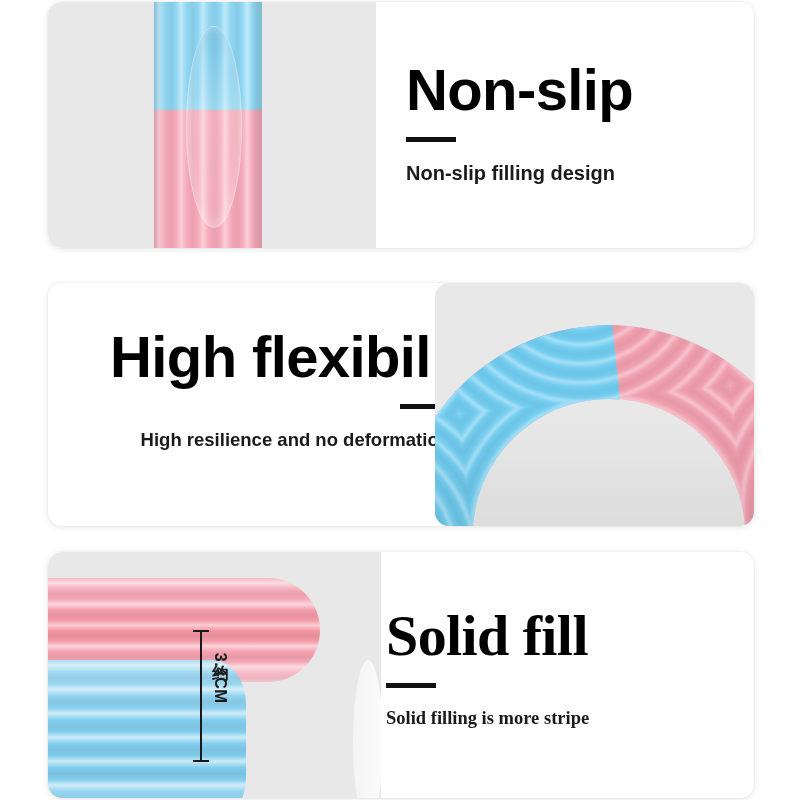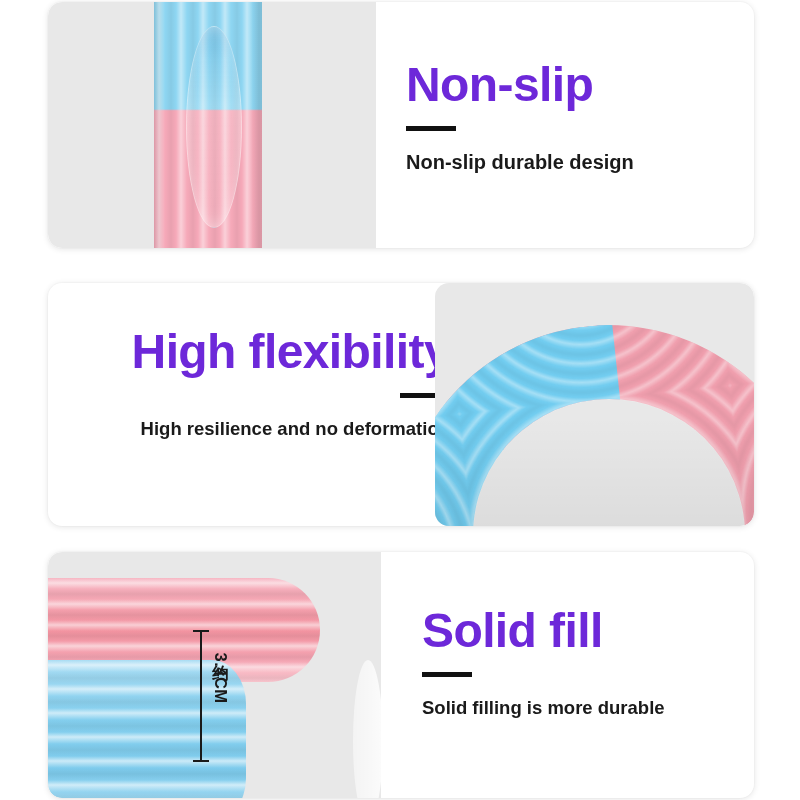--- a/index.html
+++ b/index.html
@@ -34,23 +34,23 @@
     position: absolute;
     background: #e8e8e8;
     overflow: hidden;
   }
 
   
   .textblock {
     position: absolute;
   }
   .headline {
-    font-size: 48px;
+    font-size: 58px;
     font-weight: 700;
-    color: #6d28d9;
+    color: #000000;
     letter-spacing: -0.6px;
     line-height: 1.05;
     white-space: nowrap;
   }
   .rule {
     height: 5px;
     width: 50px;
     background: #111111;
     margin-top: 16px;
     margin-bottom: 18px;
@@ -258,21 +258,21 @@
       <div class="bar-v">
         <div class="bar-v-edgeL"></div>
         <div class="bar-v-edgeR"></div>
         <div class="oval-hl"></div>
       </div>
     </div>
 
     <div class="textblock" style="left:358px; top:58px; width:330px;">
       <div class="headline">Non-slip</div>
       <div class="rule"></div>
-      <div class="subline">Non-slip durable design</div>
+      <div class="subline">Non-slip filling design</div>
     </div>
   </div>
 
   <div class="card" style="left:48px; top:283px; width:706px; height:243px;">
 
     <div class="textblock align-right" style="left:62px; top:44px; width:340px;">
       <div class="headline">High flexibility</div>
       <div class="rule right"></div>
       <div class="subline sub-small">High resilience and no deformation</div>
     </div>
@@ -295,20 +295,20 @@
       <div class="tube tube-blue"></div>
       <div class="tube-blue-cap"></div>
 
       <div class="dim">
         <div class="dim-cap top"></div>
         <div class="dim-cap bot"></div>
         <div class="dim-label">约3.4CM</div>
       </div>
     </div>
 
-    <div class="textblock" style="left:374px; top:54px; width:330px;">
+    <div class="textblock" style="left:338px; top:54px; width:330px;font-family:Liberation Serif, serif;">
       <div class="headline">Solid fill</div>
       <div class="rule"></div>
-      <div class="subline sub-small">Solid filling is more durable</div>
+      <div class="subline sub-small">Solid filling is more stripe</div>
     </div>
   </div>
 
 </div>
 
 </body></html>

